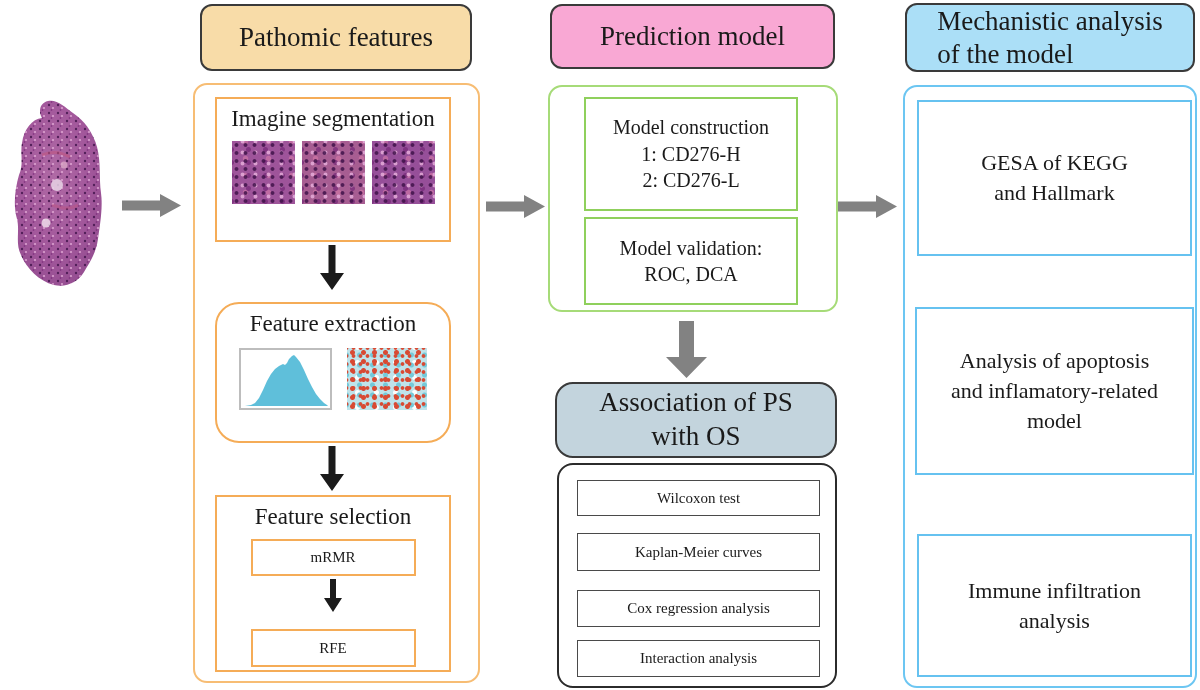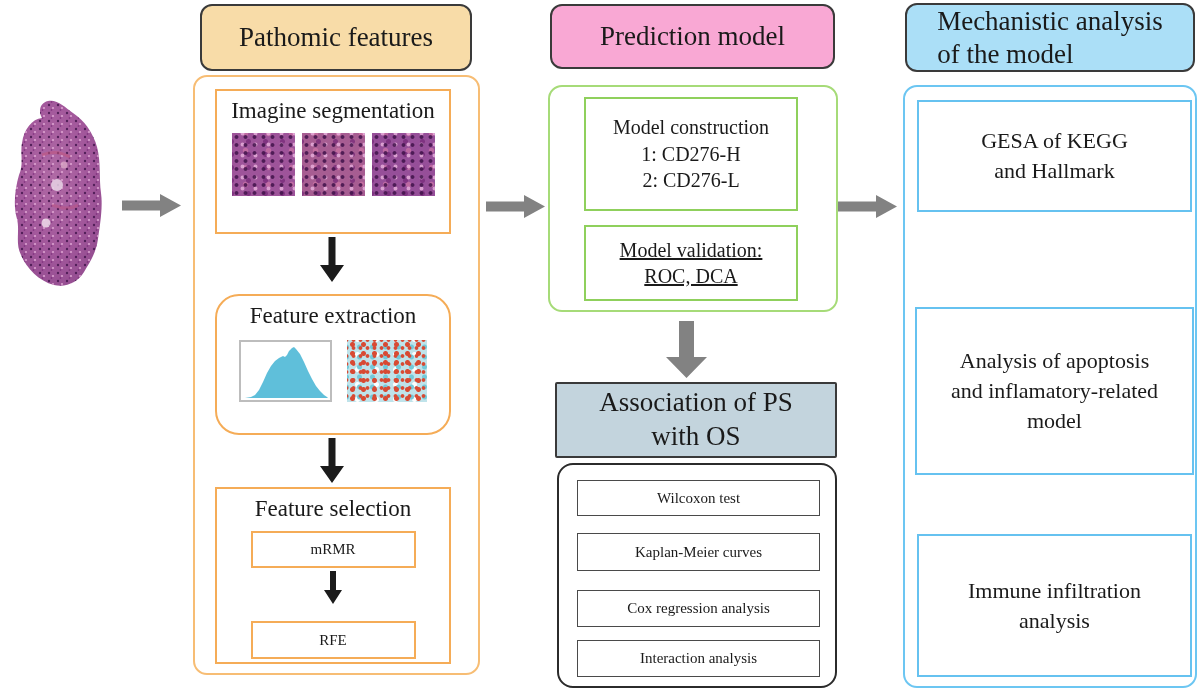--- a/index.html
+++ b/index.html
@@ -31,21 +31,21 @@
   .b-blue   { border:2px solid #66C2F0; }
   .b-thin   { border:1.5px solid #4a4a4a; }
 
   .step-title { font-size:23px; text-align:center; padding-top:7px; }
   .txt-22 { font-size:22px; line-height:1.35; }
   .txt-23 { font-size:20px; line-height:1.32; }
   .txt-20 { font-size:15px; }
   .txt-27 { font-size:27px; line-height:1.25; }
 
   .assoc {
-    background:#C3D4DD; border:2px solid #3a3a3a; border-radius:2px;
+    background:#C3D4DD; border:2px solid #3a3a3a; border-radius:18px;
   }
   .tests-outer { border:2px solid #2b2b2b; border-radius:16px; background:#fff; }
 
   
   .patch {
     width:63px; height:63px; flex:0 0 auto;
     background-color:#9e549a;
     background-image:
       radial-gradient(circle, rgba(64,18,74,0.85) 1.4px, transparent 2.4px),
       radial-gradient(circle, rgba(230,172,218,0.85) 1.4px, transparent 2.4px),
@@ -125,21 +125,21 @@
   <div class="abs" style="left:838px;top:194px;">
     <svg width="60" height="25" viewBox="0 0 60 25">
         <path d="M0,7.5 L38,7.5 L38,1 L59,12.5 L38,24 L38,17.5 L0,17.5 Z" fill="#828282"></path>
       </svg>
   </div>
 
   <div class="abs hdr hdr-pathomic center" style="left:200px;top:4px;width:272px;height:67px;">
     <span>Pathomic features</span>
   </div>
 
-  <div class="abs col-outer col-orange" style="left:193px;top:75px;width:287px;height:600px;">
+  <div class="abs col-outer col-orange" style="left:193px;top:83px;width:287px;height:600px;">
 
     <div class="abs ibox b-orange" style="left:20px;top:12px;width:236px;height:145px;">
       <div class="step-title">Imagine segmentation</div>
       <div style="display:flex;justify-content:center;gap:7px;margin-top:9px;">
         <div class="patch"></div>
         <div class="patch v2"></div>
         <div class="patch v3"></div>
       </div>
     </div>
 
@@ -186,21 +186,21 @@
   <div class="abs hdr hdr-prediction center" style="left:550px;top:4px;width:285px;height:65px;">
     <span>Prediction model</span>
   </div>
 
   <div class="abs col-outer col-green" style="left:548px;top:85px;width:290px;height:227px;">
     <div class="abs ibox b-green center txt-23 pre" style="left:34px;top:10px;width:214px;height:114px;">
       <span class="pre" style="text-align:center;">Model construction
 1: CD276-H
 2: CD276-L</span>
     </div>
-    <div class="abs ibox b-green center txt-23 pre" style="left:34px;top:138px;width:214px;height:76px;text-decoration:underline;">
+    <div class="abs ibox b-green center txt-23 pre" style="left:34px;top:130px;width:214px;height:88px;">
       <span class="pre" style="text-align:center;">Model validation:
 ROC, DCA</span>
     </div>
   </div>
 
   <div class="abs" style="left:666px;top:321px;">
     <svg width="41" height="57" viewBox="0 0 41 57">
         <path d="M13,0 h15 v36 h13 l-20.5,21 -20.5,-21 h13 Z" fill="#828282"></path>
       </svg>
   </div>
@@ -224,21 +224,21 @@
       <span>Interaction analysis</span>
     </div>
   </div>
 
   <div class="abs hdr hdr-mechanistic center pre" style="left:905px;top:3px;width:290px;height:69px;">
     <span class="pre" style="text-align:left;">Mechanistic analysis
 of the model</span>
   </div>
 
   <div class="abs col-outer col-blue" style="left:903px;top:85px;width:294px;height:603px;">
-    <div class="abs ibox b-blue center txt-22 pre" style="left:12px;top:13px;width:275px;height:112px;">
+    <div class="abs ibox b-blue center txt-22 pre" style="left:12px;top:13px;width:275px;height:156px;">
       <span class="pre" style="text-align:center;">GESA of KEGG
 and Hallmark</span>
     </div>
     <div class="abs ibox b-blue center txt-22 pre" style="left:10px;top:220px;width:279px;height:168px;">
       <span class="pre" style="text-align:center;">Analysis of apoptosis
 and inflamatory-related
 model</span>
     </div>
     <div class="abs ibox b-blue center txt-22 pre" style="left:12px;top:447px;width:275px;height:143px;">
       <span class="pre" style="text-align:center;">Immune infiltration

